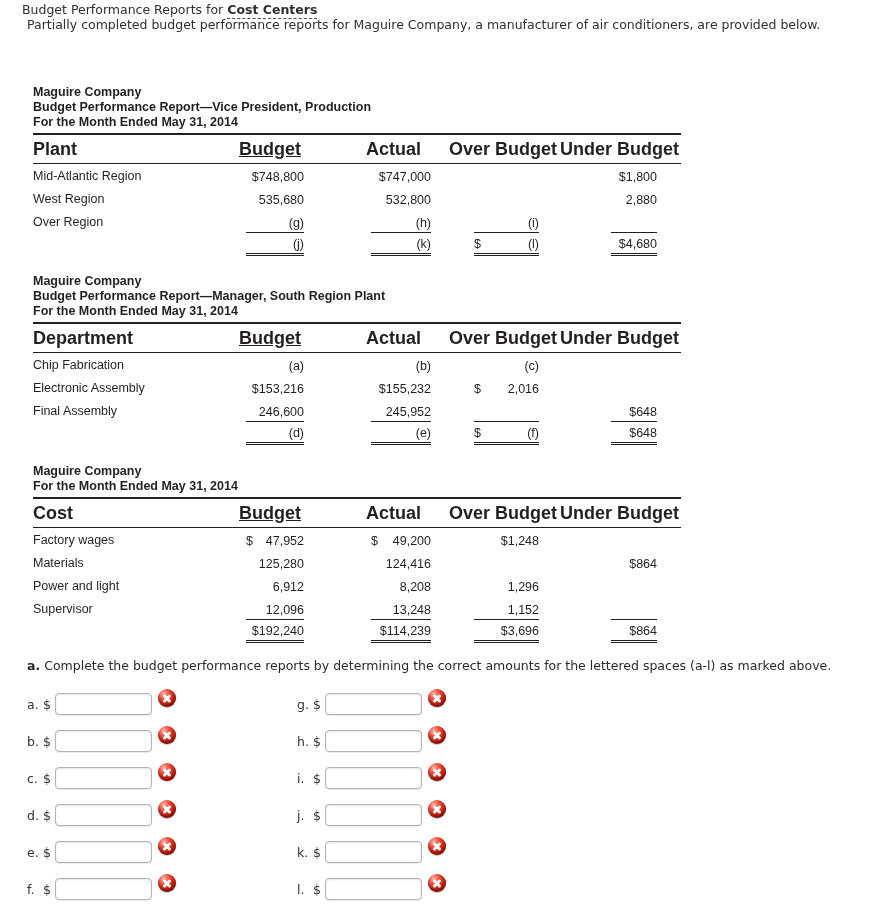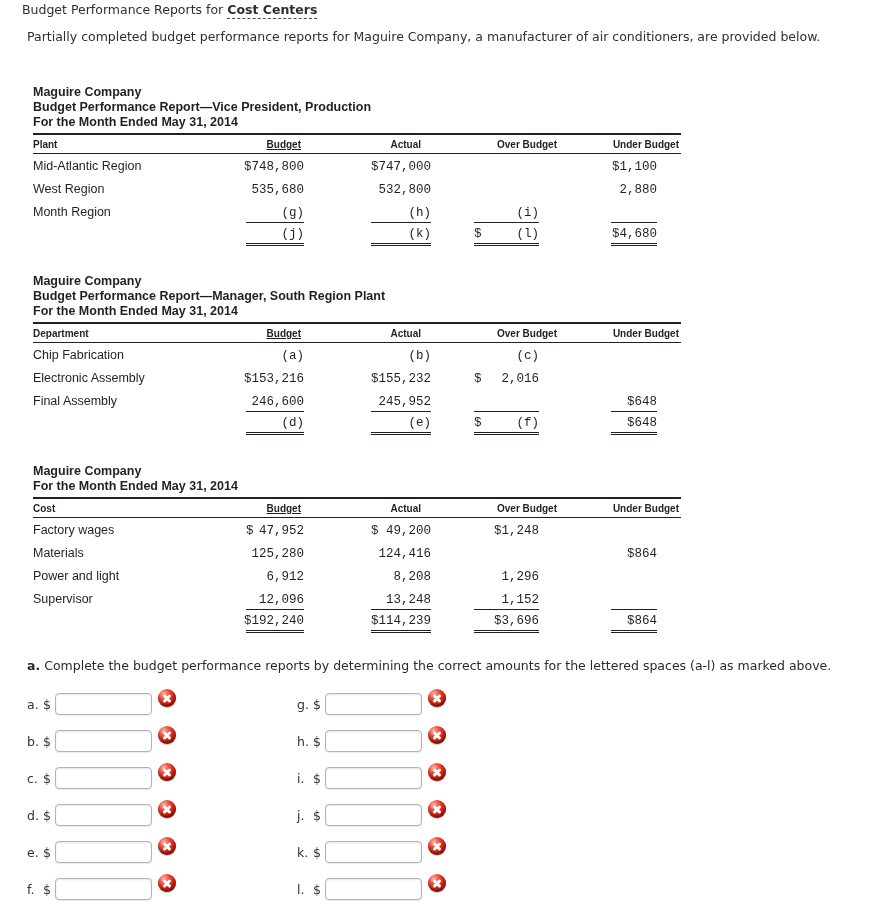--- a/index.html
+++ b/index.html
@@ -8,42 +8,42 @@
     --input-border:#b3b3b3;
   }
   *{box-sizing:border-box;margin:0;padding:0;}
   html,body{background:#fff;}
   body{font-family:"DejaVu Sans",sans-serif;color:var(--ui);}
   .page{position:relative;width:870px;height:918px;background:#fff;overflow:hidden;margin-left:19px;}
 
   
   .heading{position:absolute;left:3px;top:2px;font-size:12.5px;white-space:nowrap;}
   .heading .term{font-weight:bold;border-bottom:1px dashed #4a4a4a;padding-bottom:1px;}
-  .intro{position:absolute;left:8px;top:29px;font-size:12.5px;white-space:nowrap;}
+  .intro{position:absolute;left:8px;top:17px;font-size:12.5px;white-space:nowrap;}
 
   
   .report{position:absolute;left:14px;width:648px;color:var(--ink);
           font-family:"Liberation Sans",sans-serif;}
   .report.r0{top:85px;} .report.r1{top:274px;} .report.r2{top:464px;}
   .rpt-title div{text-align:left;font-weight:bold;font-size:12.5px;line-height:15px;}
   .report table{border-collapse:collapse;width:648px;table-layout:fixed;margin-top:3px;}
   .report th{border-top:2px solid var(--ink);border-bottom:1px solid var(--ink);
-             font-size:10px;font-weight:bold;text-align:right;padding:4px 0 3px 0;}
+             font-size:18px;font-weight:bold;text-align:right;padding:4px 0 3px 0;}
   .report th.lbl{text-align:left;}
   .report th:nth-child(2){padding-right:10px;text-decoration:underline;}
   .report th:nth-child(3){padding-right:18px;}
   .report th:nth-child(4){padding-right:2px;}
   .report th:nth-child(5){padding-right:2px;}
   .report td{font-size:12.5px;height:23px;vertical-align:bottom;padding:0;}
   .report td.lbl{text-align:left;padding-bottom:4px;}
   .report td:nth-child(2){padding-right:7px;}
   .report td:nth-child(3){padding-right:8px;}
   .report td:nth-child(4){padding-right:20px;}
   .report td:nth-child(5){padding-right:24px;}
-  .amt{display:flex;justify-content:flex-end;margin-left:auto;padding-bottom:2px;min-height:17px;font-family:Liberation Mono, monospace;}
+  .amt{display:flex;justify-content:flex-end;margin-left:auto;padding-bottom:2px;min-height:17px;}
   td:nth-child(2) .amt{width:58px;}
   td:nth-child(3) .amt{width:60px;}
   td:nth-child(4) .amt{width:65px;}
   td:nth-child(5) .amt{width:46px;}
   .amt.with-cur{justify-content:space-between;}
   .amt.u{border-bottom:1px solid var(--ink);}
   .amt.uu{border-bottom:3px double var(--ink);}
 
   
   .instruction{position:absolute;left:8px;top:658px;font-size:12.5px;white-space:nowrap;color:#2a2a2a;}
@@ -113,21 +113,21 @@
                 </div>
               </td>
               <td>
                 <div class="amt">
                   <span>$747,000</span>
                 </div>
               </td>
               <td></td>
               <td>
                 <div class="amt">
-                  <span>$1,100</span>
+                  <span>$1,800</span>
                 </div>
               </td>
             </tr>
             <tr>
               <td class="lbl">West Region</td>
               <td>
                 <div class="amt">
                   <span>535,680</span>
                 </div>
               </td>
@@ -137,21 +137,21 @@
                 </div>
               </td>
               <td></td>
               <td>
                 <div class="amt">
                   <span>2,880</span>
                 </div>
               </td>
             </tr>
             <tr>
-              <td class="lbl">Month Region</td>
+              <td class="lbl">Over Region</td>
               <td>
                 <div class="amt u">
                   <span>(g)</span>
                 </div>
               </td>
               <td>
                 <div class="amt u">
                   <span>(h)</span>
                 </div>
               </td>

